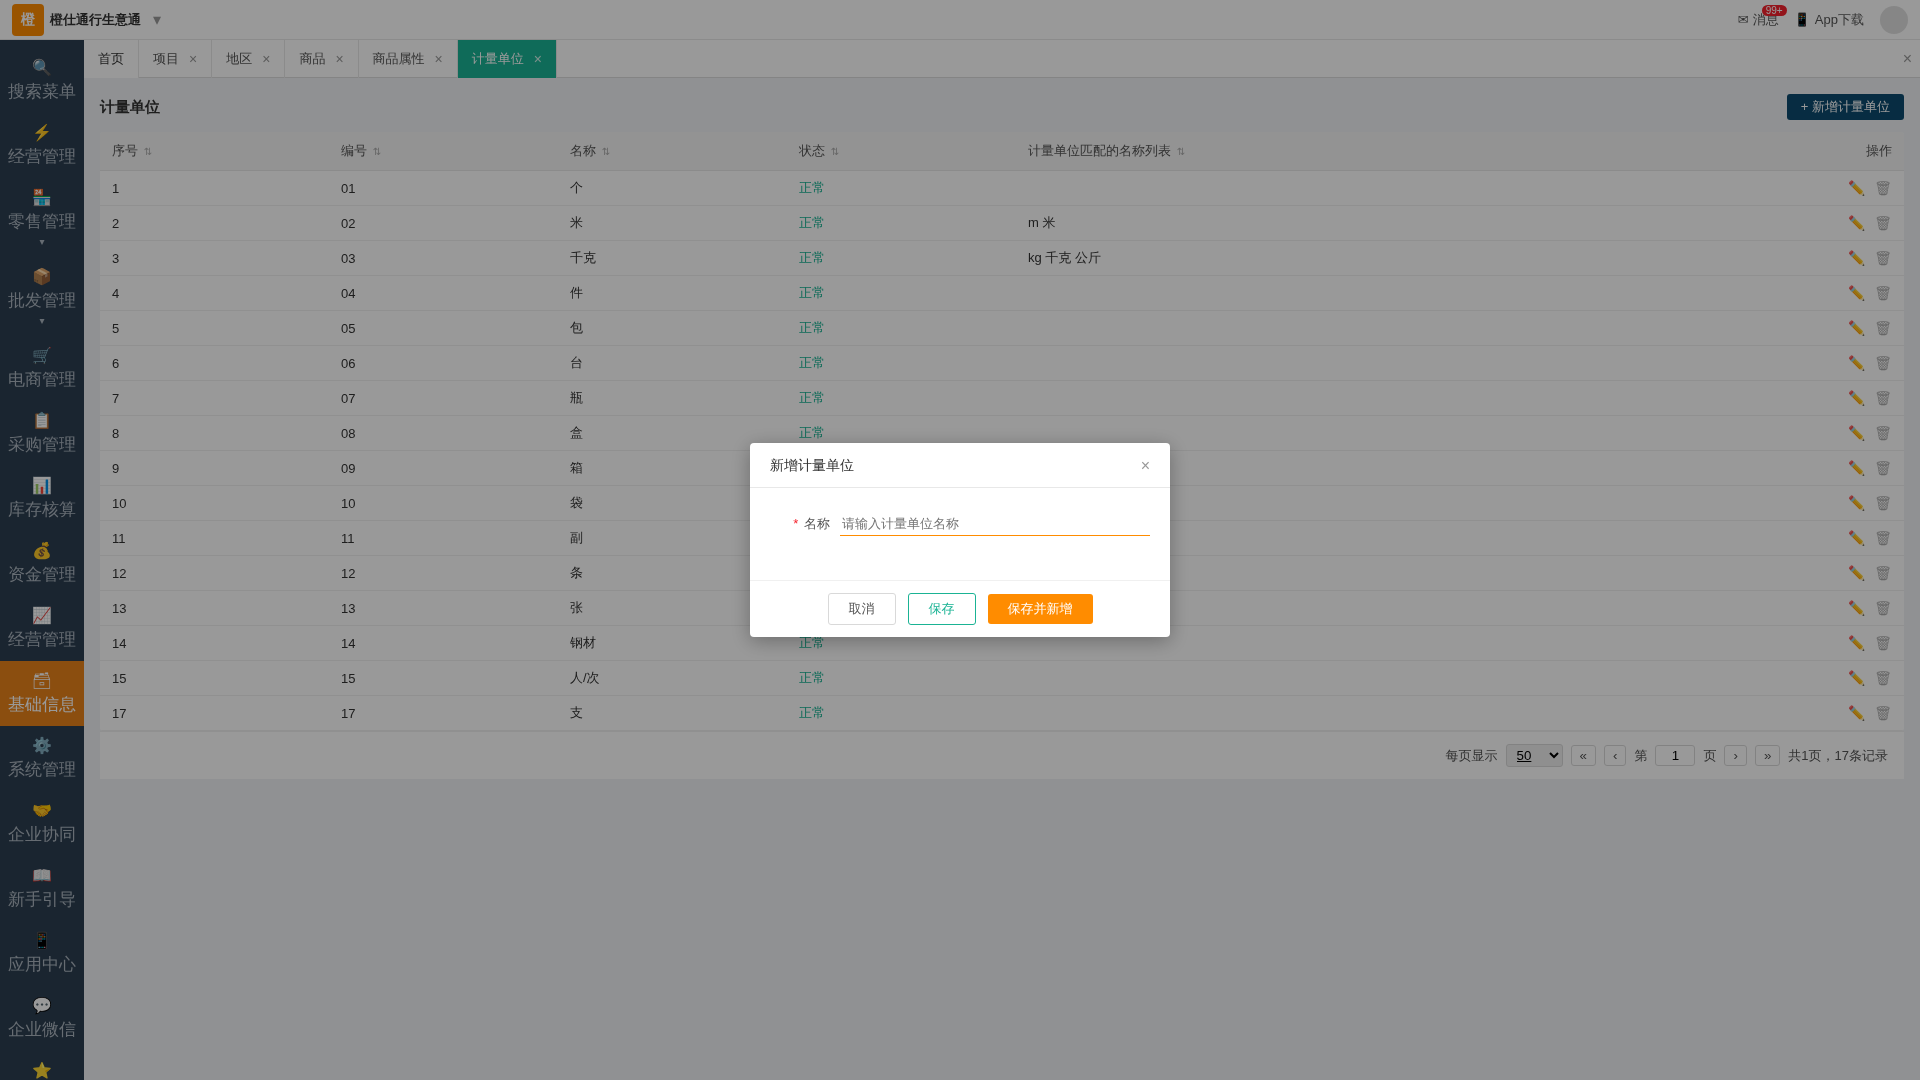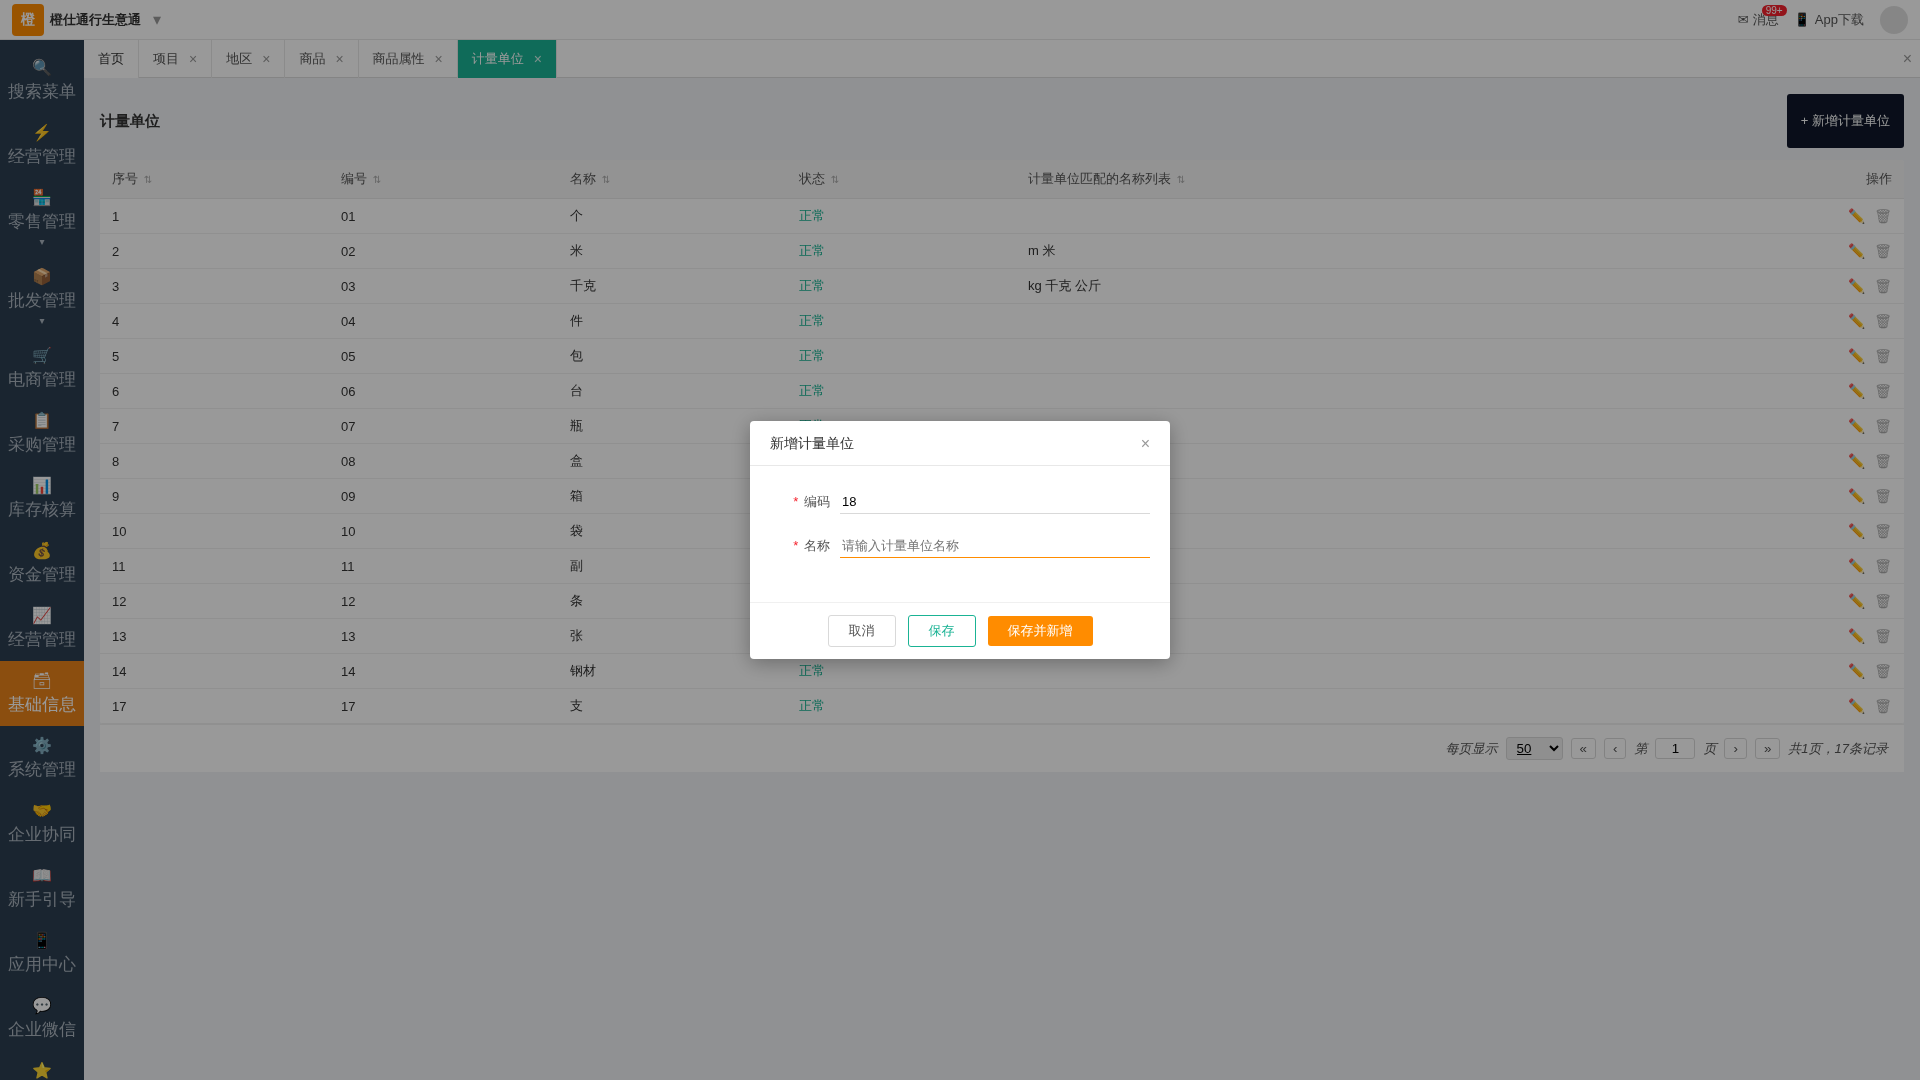--- a/index.html
+++ b/index.html
@@ -38,36 +38,36 @@
     .tab.home { background: #fff; color: #333; }
     .tab.active { background: #1ab394; color: #fff; }
     .tab-close-btn { font-size: 14px; color: #999; cursor: pointer; margin-left: 4px; }
 
     
     .page-area { flex: 1; padding: 16px; overflow: auto; position: relative; }
 
     
     .page-title-bar { display: flex; align-items: center; justify-content: space-between; margin-bottom: 12px; }
     .page-title { font-size: 15px; font-weight: bold; color: #333; }
-    .btn-add { background: #0f172a; color: #fff; border: none; padding: 18px 14px; border-radius: 3px; cursor: pointer; font-size: 13px; }
+    .btn-add { background: #0c4a6e; color: #fff; border: none; padding: 4px 14px; border-radius: 3px; cursor: pointer; font-size: 13px; }
 
     
     .table-container { background: #fff; border-radius: 3px; overflow: hidden; }
     table { width: 100%; border-collapse: collapse; }
     thead tr { background: #f5f5f5; }
     thead th { padding: 10px 12px; text-align: left; font-weight: normal; color: #555; font-size: 13px; border-bottom: 1px solid #e8e8e8; white-space: nowrap; }
     tbody tr { border-bottom: 1px solid #f0f0f0; }
     tbody td { padding: 8px 12px; font-size: 13px; color: #333; }
     .status-normal { color: #1ab394; }
     .action-icons { display: flex; gap: 8px; }
     .action-icon { color: #aaa; cursor: pointer; font-size: 14px; }
 
     
     .pagination-bar { display: flex; align-items: center; justify-content: flex-end; padding: 12px 16px; gap: 8px; font-size: 13px; color: #555; background: #fff; border-top: 1px solid #f0f0f0; }
-    .pag-label { color: #555; font-style: italic; }
+    .pag-label { color: #555; }
     .pag-select { border: 1px solid #d9d9d9; padding: 2px 6px; border-radius: 3px; text-decoration: underline; }
     .pag-btn { border: 1px solid #d9d9d9; background: #fff; padding: 2px 8px; border-radius: 3px; cursor: pointer; color: #555; }
     .pag-btn:disabled { color: #ccc; cursor: default; }
     .pag-input { width: 40px; border: 1px solid #d9d9d9; padding: 2px 6px; border-radius: 3px; text-align: center; }
 
     
     .overlay { position: fixed; top: 0; left: 0; width: 100%; height: 100%; background: rgba(0,0,0,0.4); z-index: 100; display: flex; align-items: center; justify-content: center; }
 
     
     .modal { background: #fff; border-radius: 4px; width: 420px; box-shadow: 0 4px 20px rgba(0,0,0,0.3); }
@@ -410,20 +410,33 @@
       <td class="status-normal">正常</td>
       <td></td>
       <td style="text-align:right;">
         <div class="action-icons" style="justify-content:flex-end;">
           <span class="action-icon" title="编辑">✏️</span>
           <span class="action-icon" title="删除">🗑</span>
         </div>
       </td>
     </tr>
               <tr>
+      <td>15</td>
+      <td>15</td>
+      <td>人/次</td>
+      <td class="status-normal">正常</td>
+      <td></td>
+      <td style="text-align:right;">
+        <div class="action-icons" style="justify-content:flex-end;">
+          <span class="action-icon" title="编辑">✏️</span>
+          <span class="action-icon" title="删除">🗑</span>
+        </div>
+      </td>
+    </tr>
+              <tr>
       <td>17</td>
       <td>17</td>
       <td>支</td>
       <td class="status-normal">正常</td>
       <td></td>
       <td style="text-align:right;">
         <div class="action-icons" style="justify-content:flex-end;">
           <span class="action-icon" title="编辑">✏️</span>
           <span class="action-icon" title="删除">🗑</span>
         </div>
@@ -457,27 +470,20 @@
 <div class="overlay">
   <div class="modal">
     <div class="modal-header">
       <span class="modal-title">新增计量单位</span>
       <span class="modal-close">×</span>
     </div>
     <div class="modal-body">
       <div class="form-row">
         <div class="form-label">
           <span class="required">*</span>
-          <span>编码</span>
-        </div>
-        <input class="form-input" type="text" value="18" style="">
-      </div>
-      <div class="form-row">
-        <div class="form-label">
-          <span class="required">*</span>
           <span>名称</span>
         </div>
         <input class="form-input active-input" type="text" placeholder="请输入计量单位名称" style="">
       </div>
     </div>
     <div class="modal-footer">
       <button class="btn-cancel">取消</button>
       <button class="btn-save">保存</button>
       <button class="btn-save-new">保存并新增</button>
     </div>

